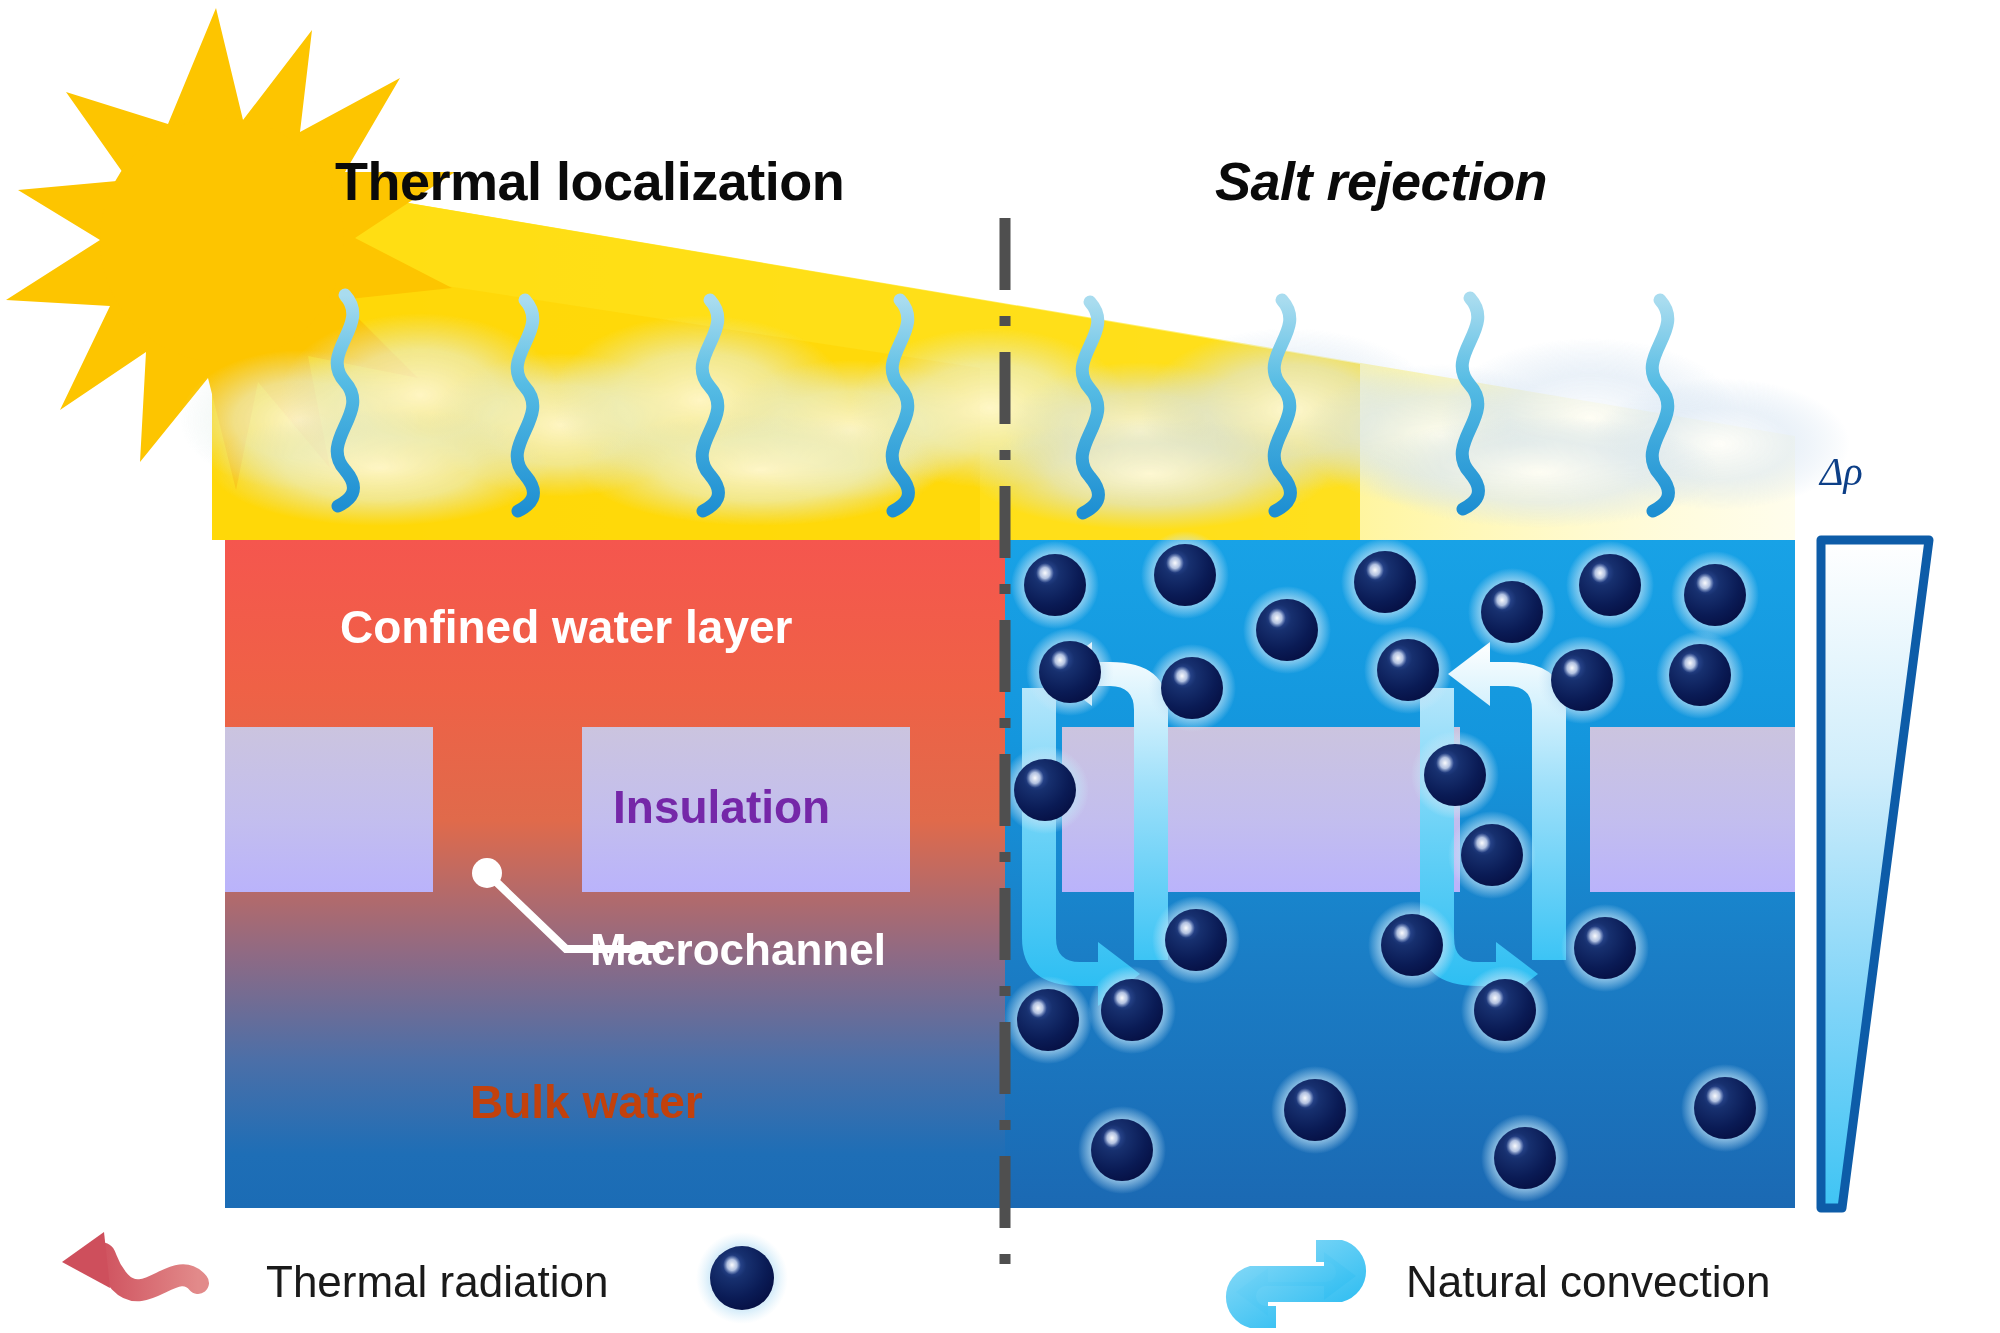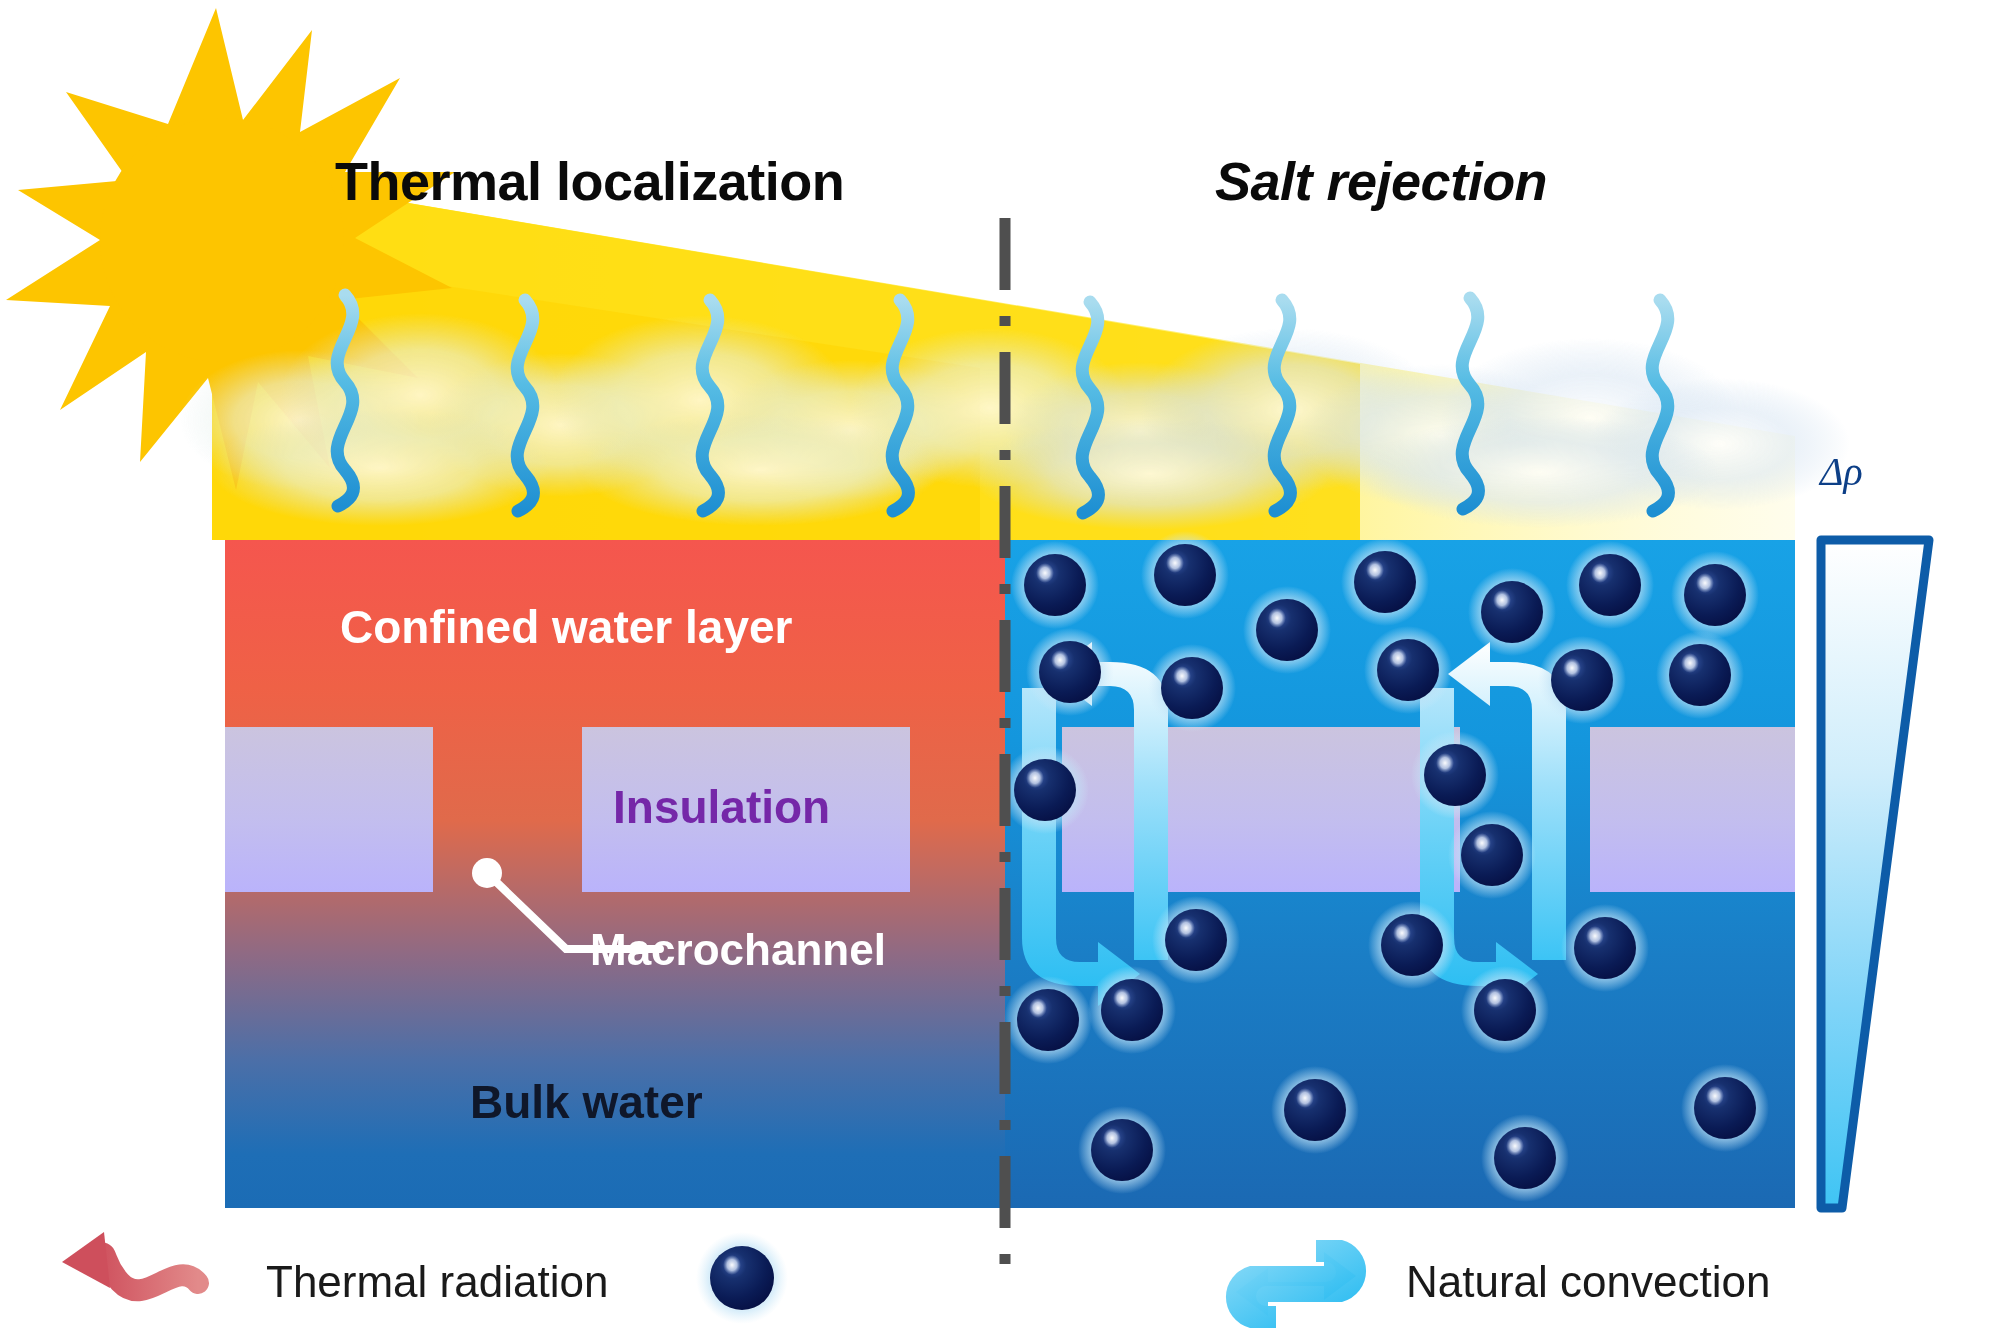--- a/index.html
+++ b/index.html
@@ -12,21 +12,21 @@
   .heading{position:absolute;font-weight:bold;color:#0a0a0a;
            font-size:54px;letter-spacing:-0.5px;white-space:nowrap;}
   #title-thermal{left:335px;top:150px;}
   #title-salt{left:1215px;top:150px;font-style:italic;}
 
   
   .blk-label{position:absolute;font-weight:bold;white-space:nowrap;}
   #lbl-confined{left:340px;top:600px;font-size:46px;color:#ffffff;}
   #lbl-insulation{left:613px;top:780px;font-size:46px;color:#7527a8;}
   #lbl-macro{left:590px;top:925px;font-size:44px;color:#ffffff;}
-  #lbl-bulk{left:470px;top:1075px;font-size:46px;color:#0f172a;}
+  #lbl-bulk{left:470px;top:1075px;font-size:46px;color:#c2410c;}
 
   #lbl-drho{position:absolute;left:1820px;top:440px;font-size:40px;
             color:#0d3f87;font-style:italic;font-family:"Liberation Serif",serif;
             font-weight:normal;margin-top:8px;}
 
   
   #legend{position:absolute;left:0;top:1230px;width:2000px;height:103px;text-align:center;}
   .leg-item{position:absolute;top:0;height:103px;display:flex;align-items:center;}
   .leg-text{font-size:44px;color:#1a1a1a;white-space:nowrap;margin-left:26px;}
   #leg-rad{left:60px;}

